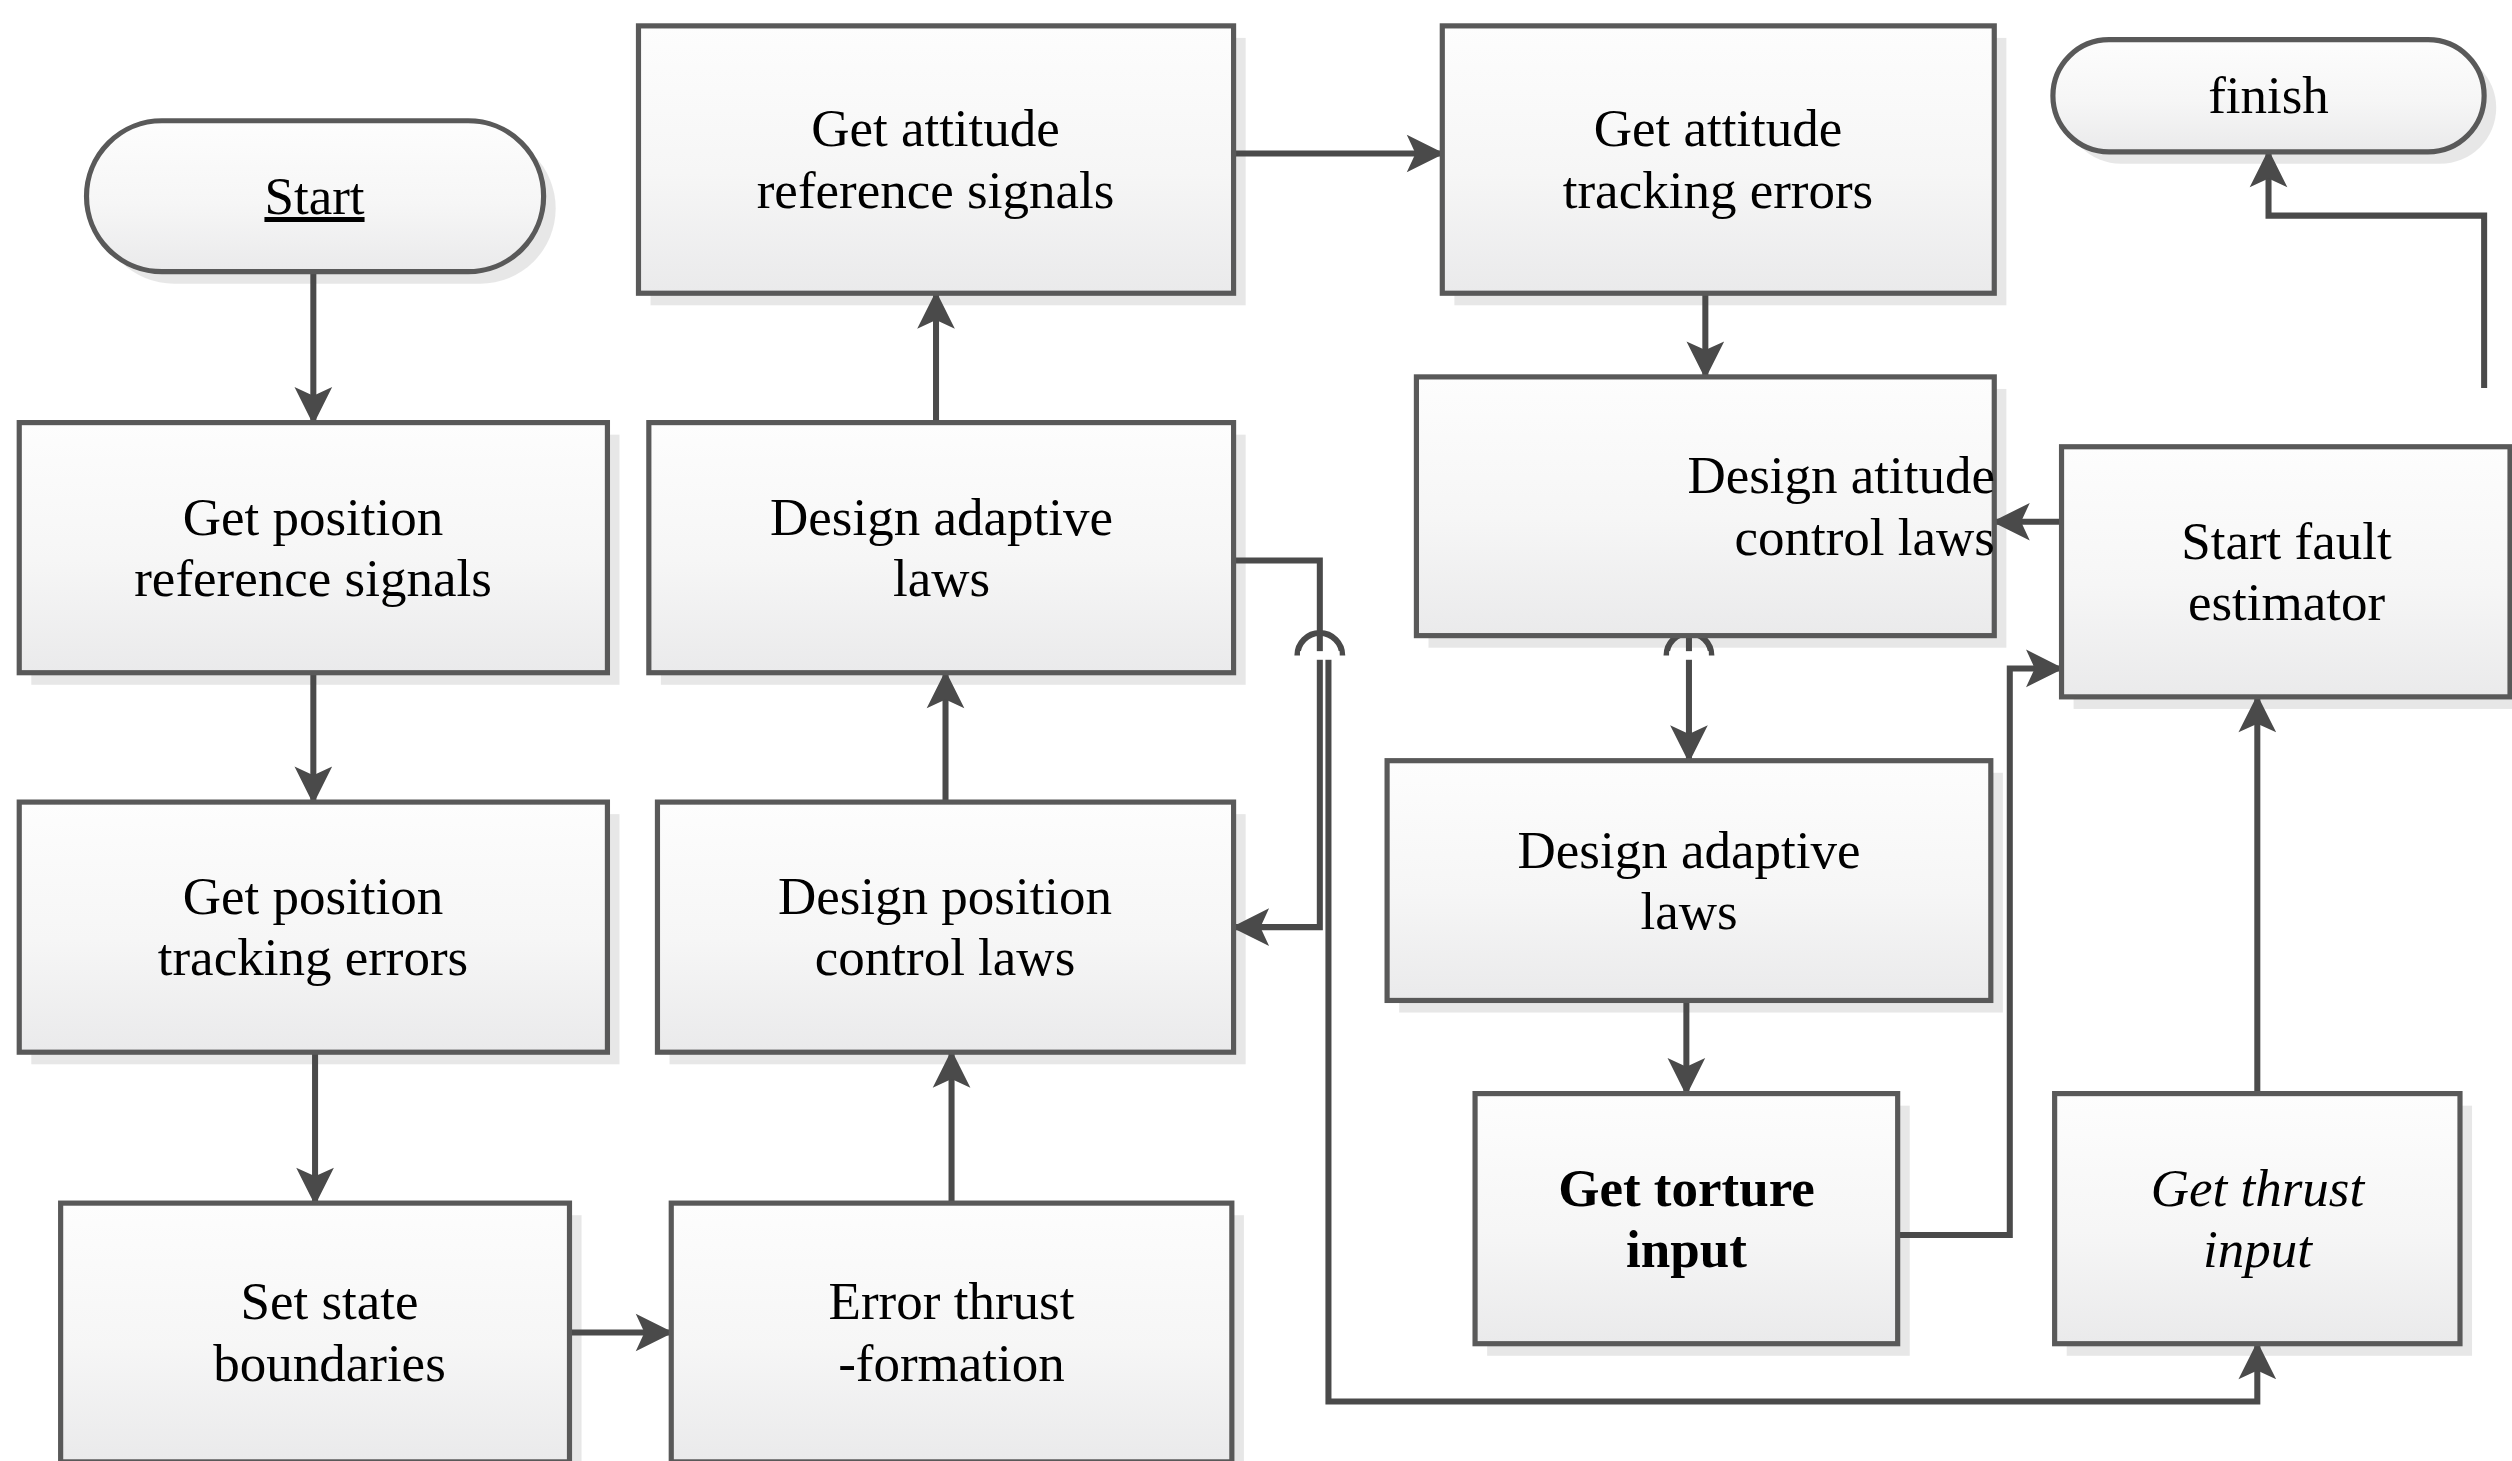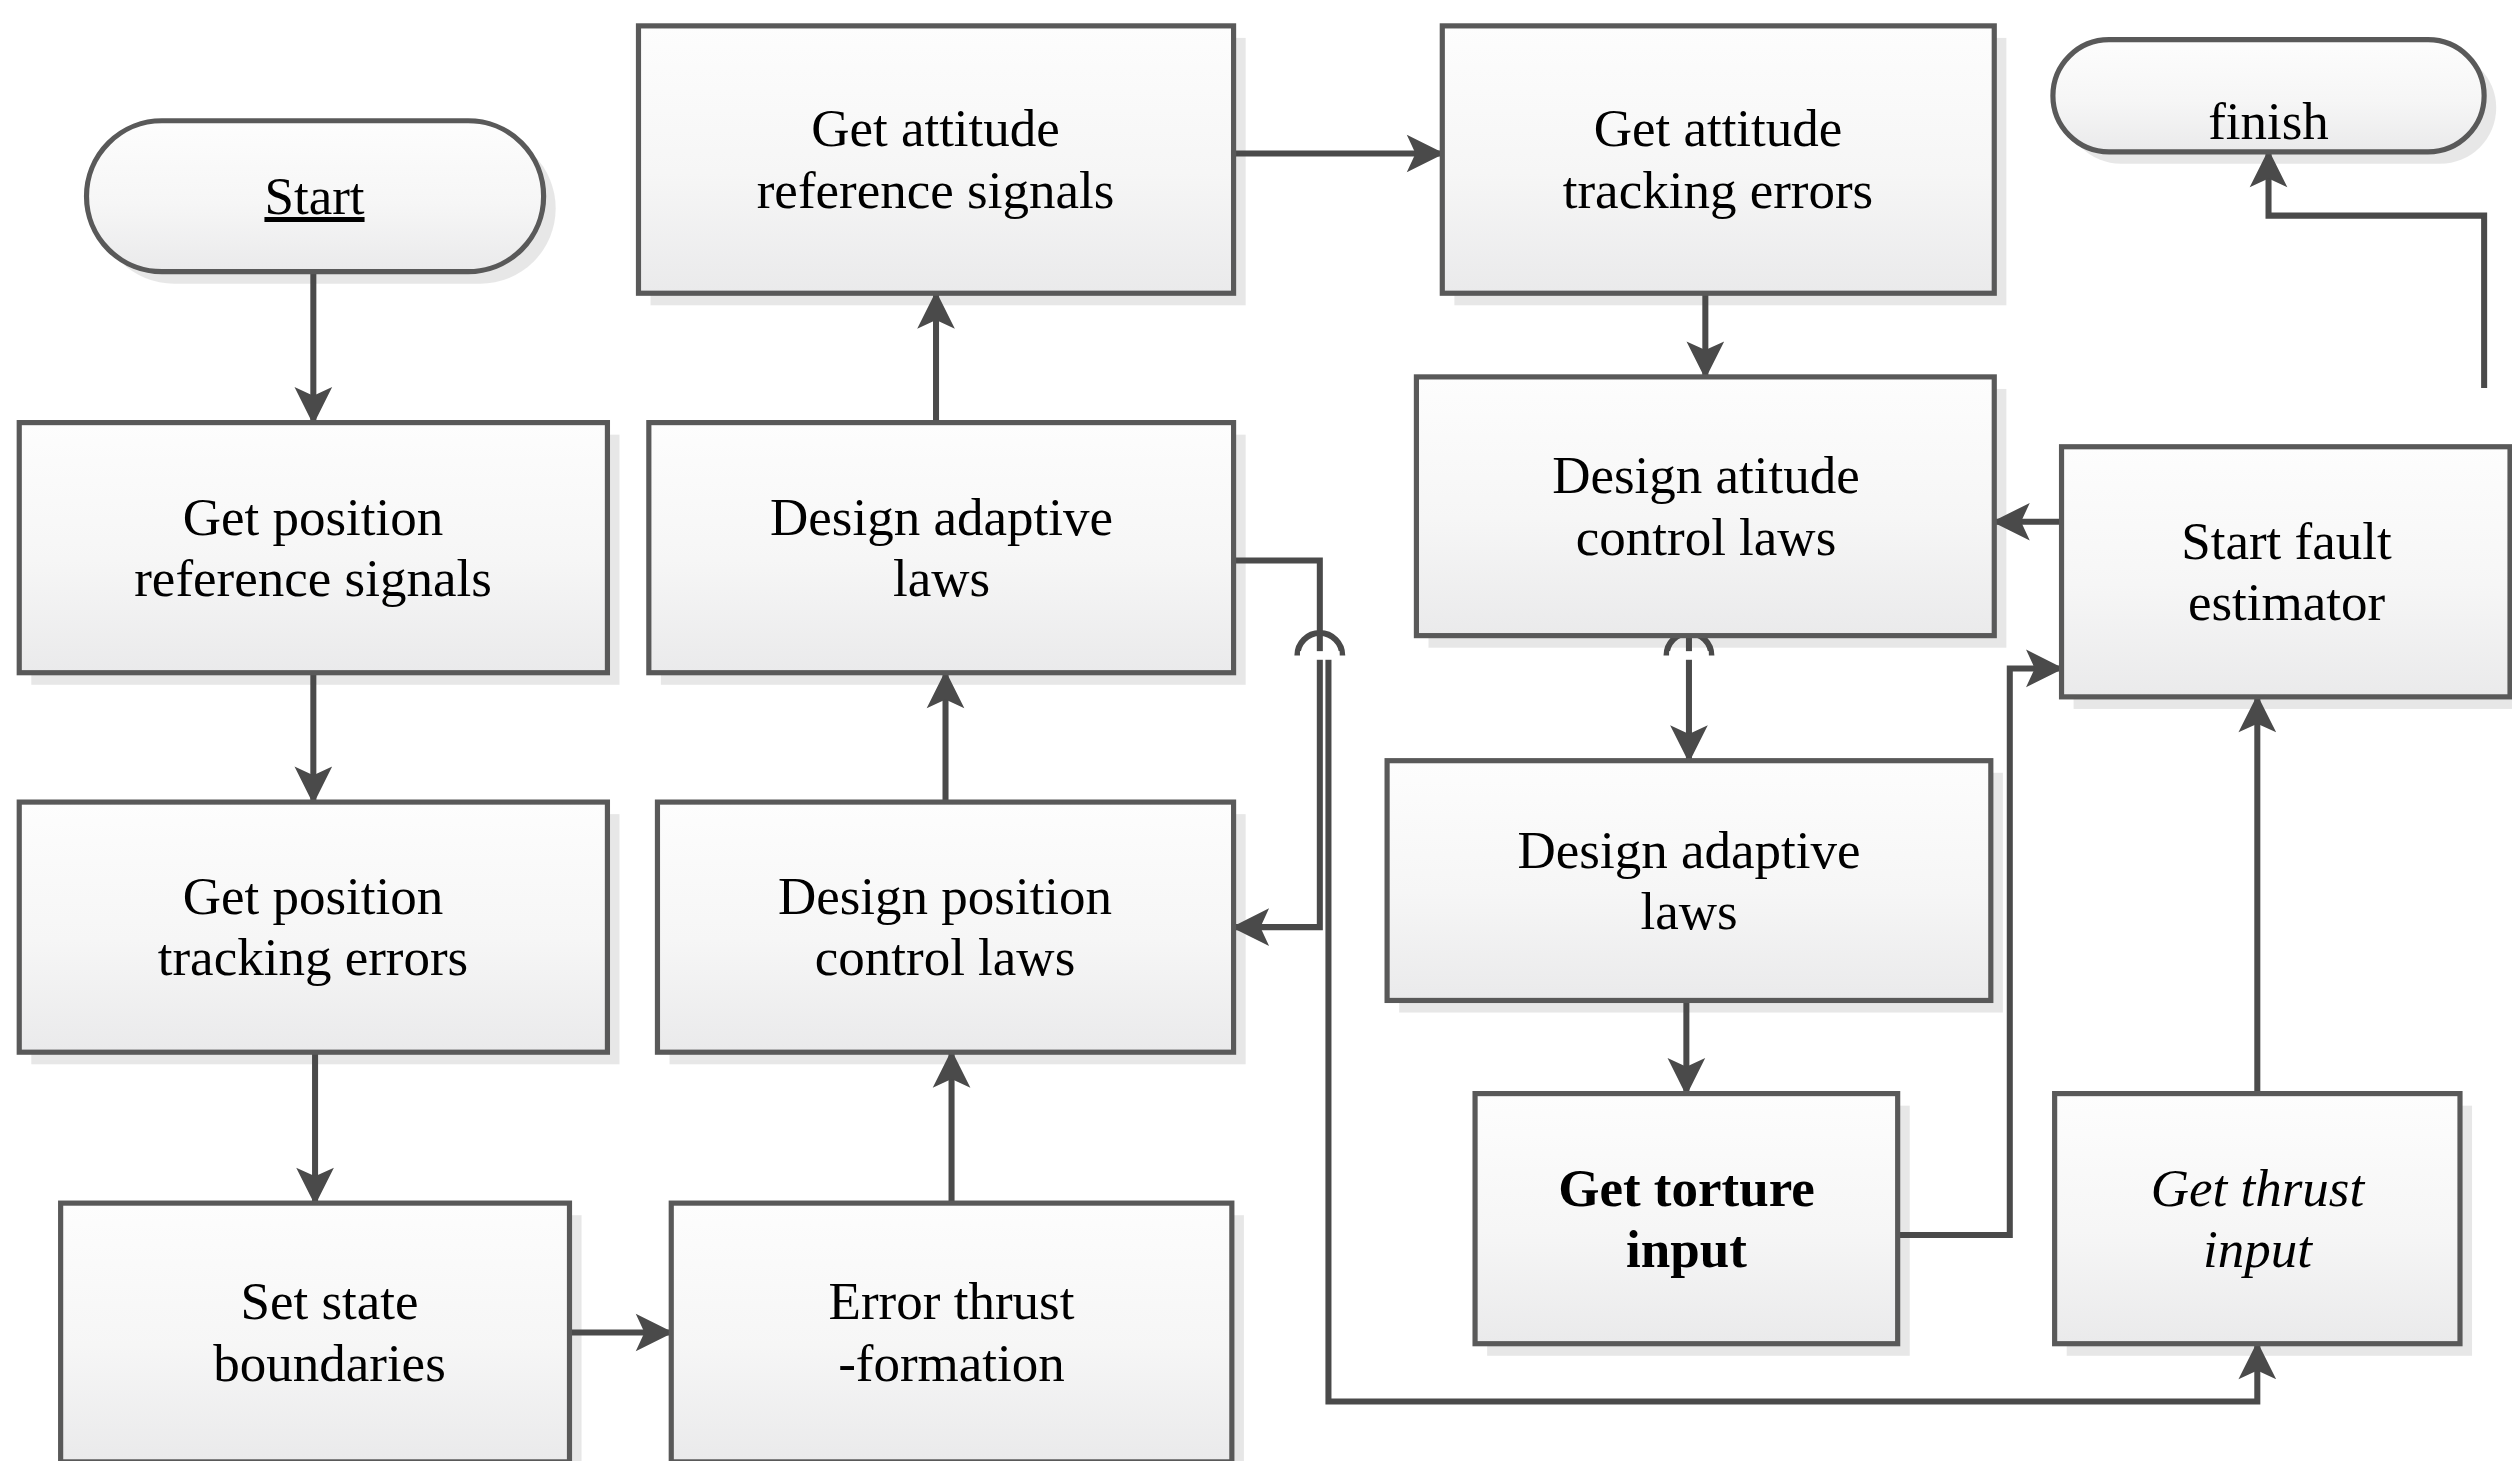--- a/index.html
+++ b/index.html
@@ -108,27 +108,27 @@
       <div class="nodeLabel" style="left: 638px; top: 26px; width: 595px; height: 267px;"><span>Get attitude
 reference signals</span></div>
       <div class="nodeLabel" style="left: 649px; top: 423px; width: 585px; height: 250px;"><span>Design adaptive
 laws</span></div>
       <div class="nodeLabel" style="left: 657px; top: 802px; width: 576px; height: 250px;"><span>Design position
 control laws</span></div>
       <div class="nodeLabel" style="left: 671px; top: 1203px; width: 561px; height: 259px;"><span>Error thrust
 -formation</span></div>
       <div class="nodeLabel" style="left: 1442px; top: 26px; width: 552px; height: 267px;"><span>Get attitude
 tracking errors</span></div>
-      <div class="nodeLabel" style="left: 1417px; top: 377px; width: 578px; height: 259px;"><span>Design atitude
+      <div class="nodeLabel" style="left: 1417px; top: 377px; width: 578px; height: 259px; text-align: right;"><span>Design atitude
 control laws</span></div>
       <div class="nodeLabel" style="left: 1387px; top: 761px; width: 604px; height: 240px;"><span>Design adaptive
 laws</span></div>
       <div class="nodeLabel" style="left: 1475px; top: 1094px; width: 423px; height: 250px; font-weight: bold;"><span>Get torture
 input</span></div>
-      <div class="nodeLabel" style="left: 2053px; top: 40px; width: 431px; height: 112px; align-items: flex-end;"><span>finish</span></div>
+      <div class="nodeLabel" style="left: 2053px; top: 40px; width: 431px; height: 112px;"><span>finish</span></div>
       <div class="nodeLabel" style="left: 2062px; top: 447px; width: 449px; height: 250px;"><span>Start fault
 estimator</span></div>
       <div class="nodeLabel" style="left: 2055px; top: 1094px; width: 405px; height: 250px; font-style: italic;"><span>Get thrust
 input</span></div>
     </div>
 
 </div>
 
 
 </body></html>

